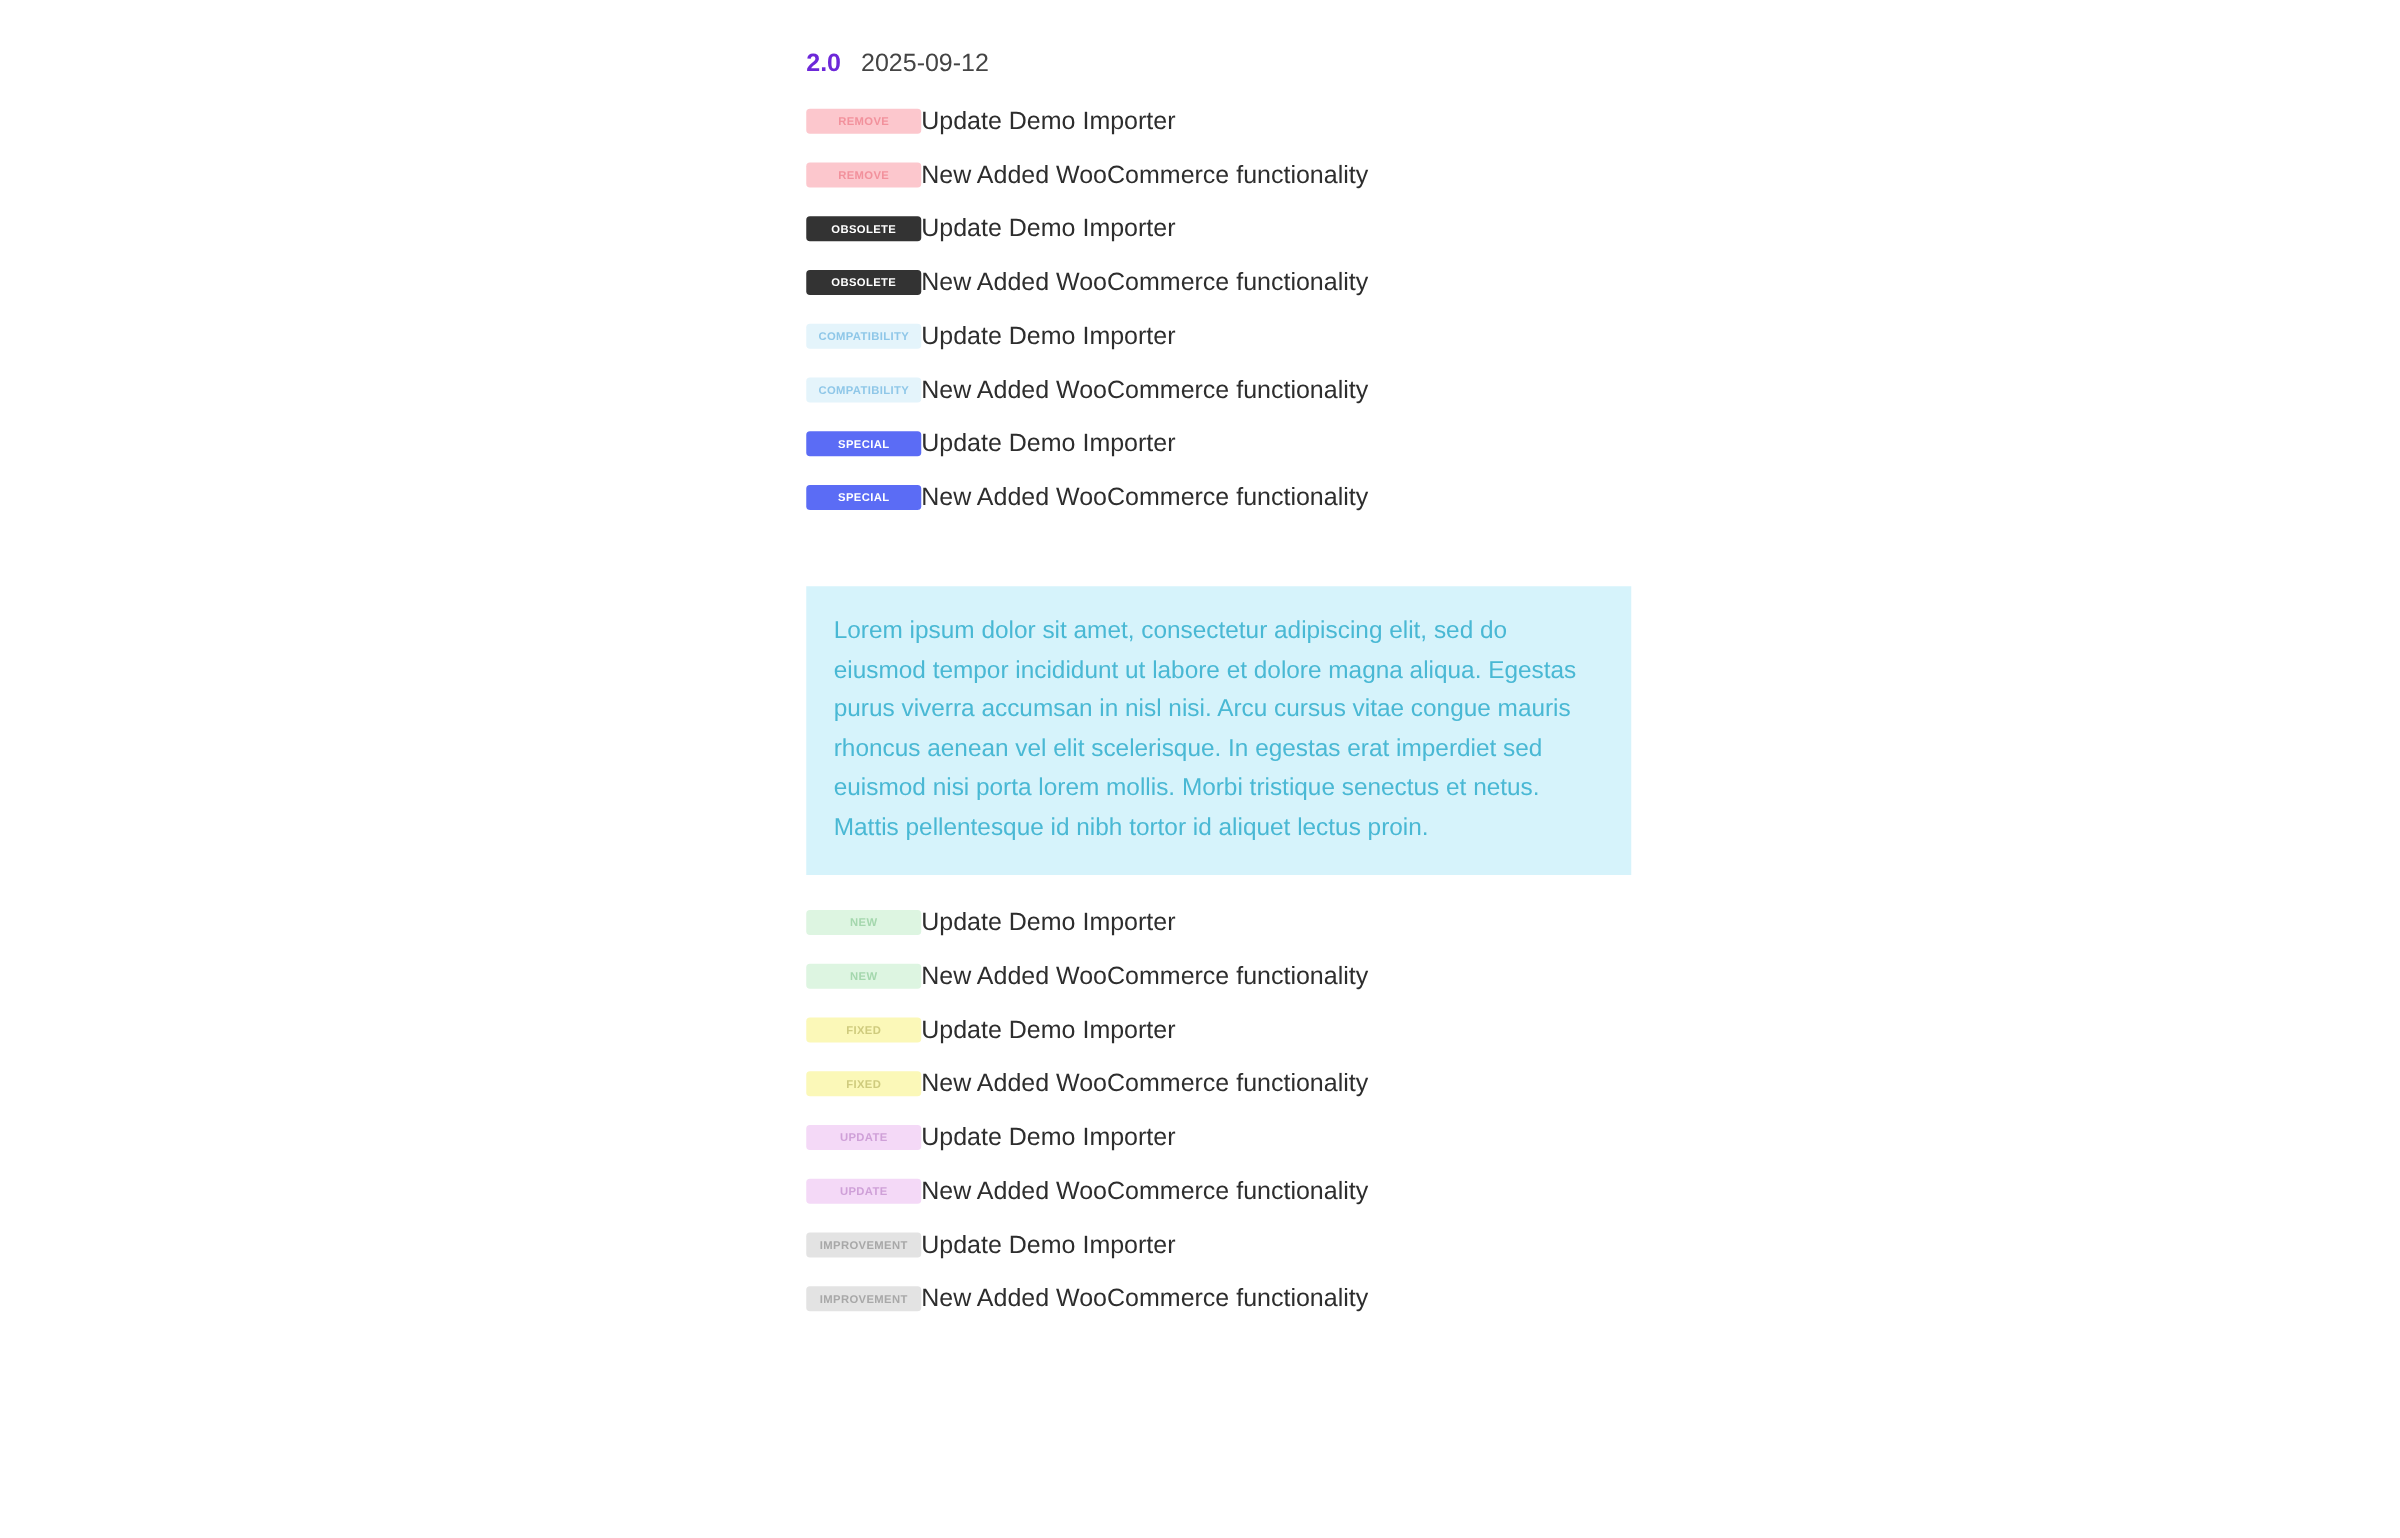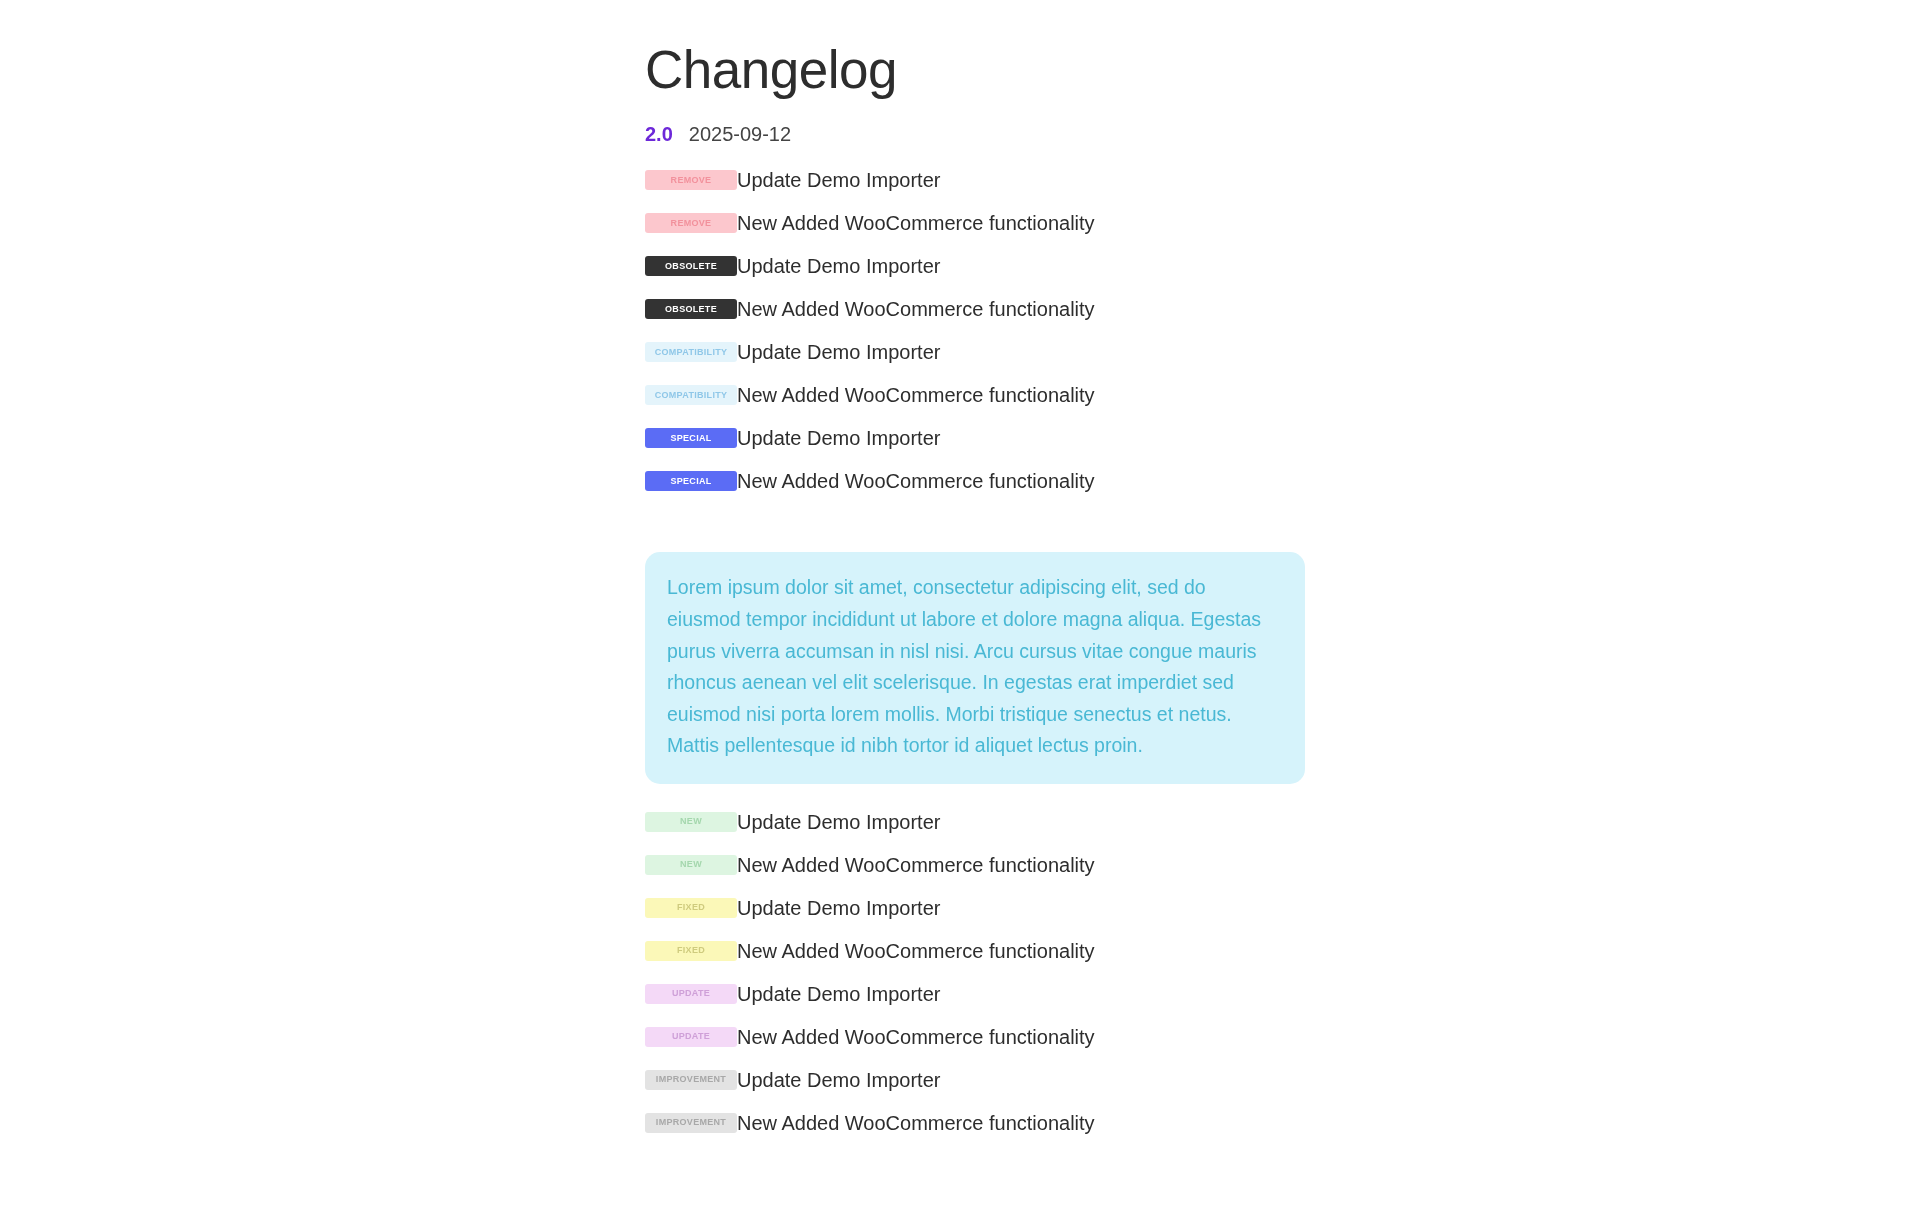--- a/index.html
+++ b/index.html
@@ -86,30 +86,28 @@
   }
   .notice {
     background: #d6f3fb;
     color: #49b8d4;
     font-size: 19.5px;
     line-height: 1.62;
     padding: 20px 22px 22px 22px;
     box-sizing: border-box;
     margin: 6px 0 26px 0;
     width: 660px;
-    border-radius: 15px;
   }
   .spacer-lg { height: 34px; }
 </style>
 </head>
 <body>
 
 <div class="page">
   <div class="content">
-    <h1 class="page-title">Changelog</h1>
     <div id="releases">
         <div class="release">
           <div class="release-head">
             <span class="release-version">2.0</span>
             <span class="release-date">2025-09-12</span>
           </div>
           <div class="entries">
             <div class="entry">
               <span class="badge" style="background: rgb(252, 199, 205); color: rgb(242, 145, 156);">REMOVE</span>
               <span class="entry-text">Update Demo Importer</span>

